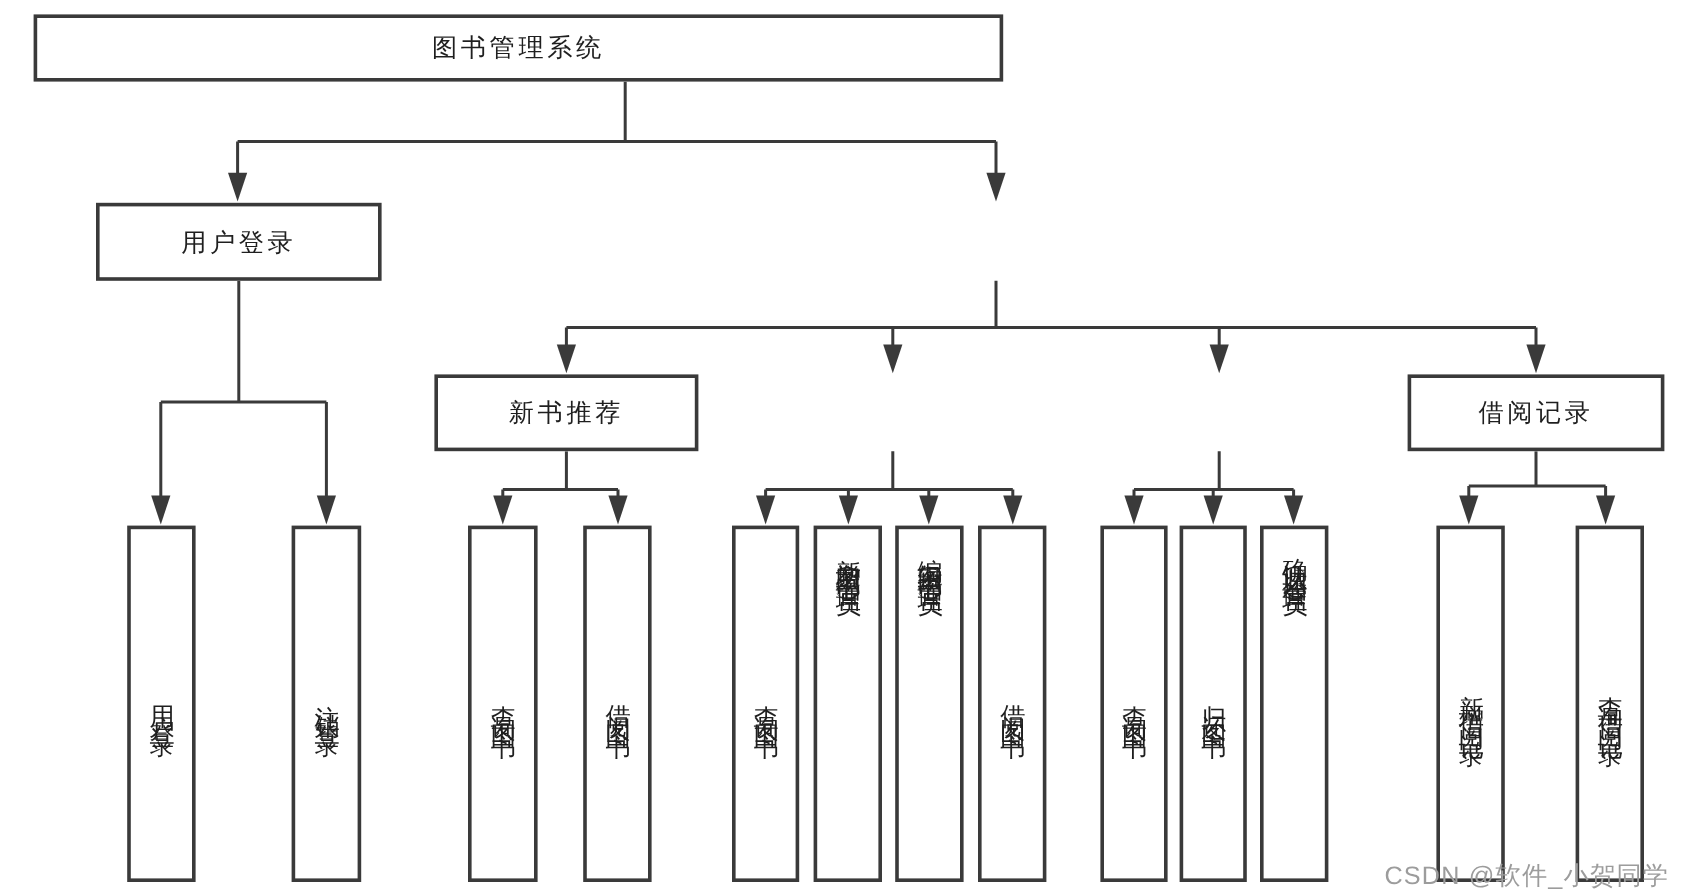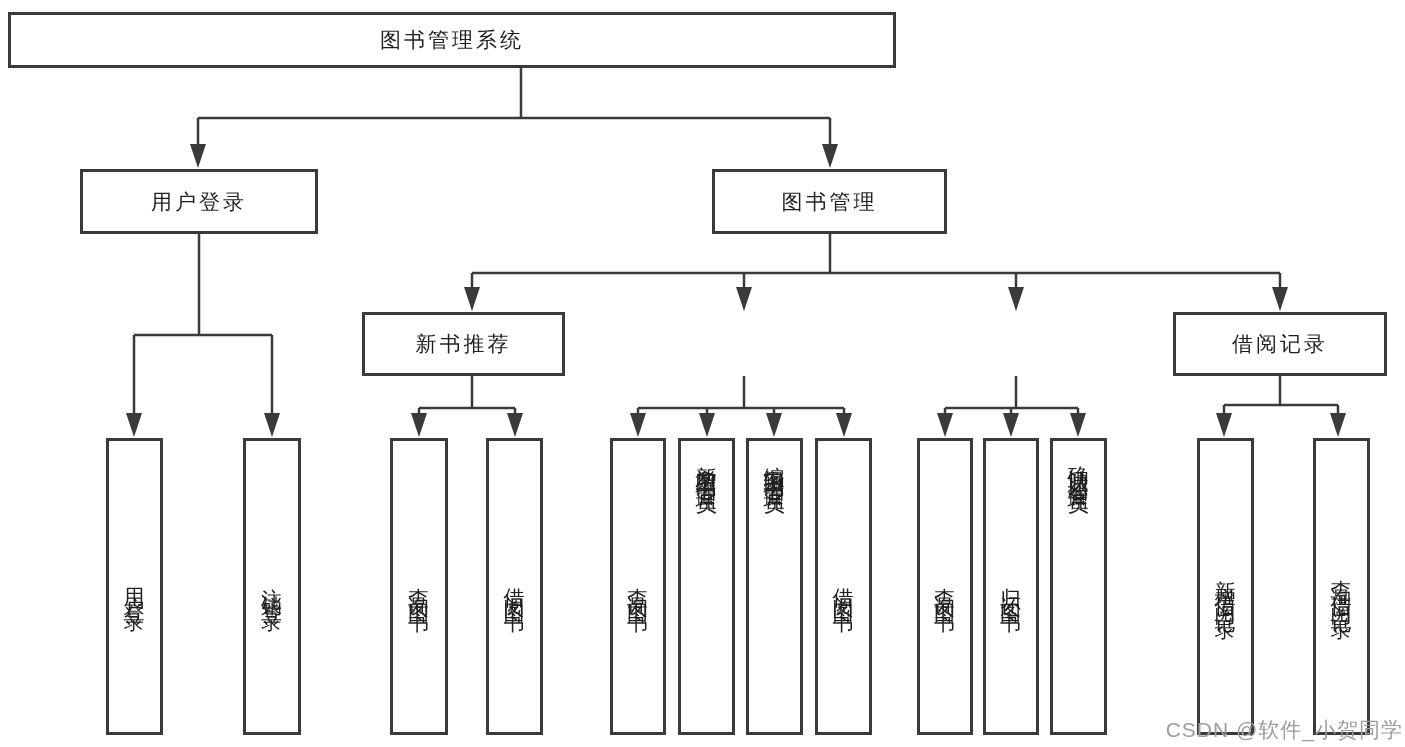--- a/index.html
+++ b/index.html
@@ -35,21 +35,21 @@
     text-orientation: mixed;
     font-size: 21px;
     letter-spacing: 8px;
     line-height: 1.1;
   }
   .vbox.v-top { align-items: flex-start; padding-top: 8px; }
   .vbox.v-top span { letter-spacing: 4px; }
 
   .watermark {
     position: absolute;
-    right: 2px;
+    right: 14px;
     bottom: 3px;
     font-size: 21px;
     letter-spacing: 1px;
     color: var(--watermark, #9c9c9c);
     white-space: nowrap;
     z-index: 5;
   }
 </style>
 </head>
 <body>
@@ -89,26 +89,25 @@
       <polygon points="766,413 782,413 774,437"></polygon>
       <polygon points="836,413 852,413 844,437"></polygon>
       <polygon points="937,413 953,413 945,437"></polygon>
       <polygon points="1003,413 1019,413 1011,437"></polygon>
       <polygon points="1070,413 1086,413 1078,437"></polygon>
       <polygon points="1216,413 1232,413 1224,437"></polygon>
       <polygon points="1330,413 1346,413 1338,437"></polygon>
     </g>
   </svg>
 
-  <div class="hbox" style="left:8px; top:12px; width:888px; height:56px">图书管理系统</div>
+  <div class="hbox" style="left:28px; top:12px; width:808px; height:56px">图书管理系统</div>
 
   <div class="hbox" style="left:80px; top:169px; width:238px; height:65px">用户登录</div>
-  <div class="hbox" style="left:712px; top:169px; width:235px; height:65px">图书管理</div>
 
-  <div class="hbox" style="left:362px; top:312px; width:203px; height:64px">新书推荐</div>
+  <div class="hbox" style="left:362px; top:312px; width:220px; height:64px">新书推荐</div>
   <div class="hbox" style="left:1173px; top:312px; width:214px; height:64px">借阅记录</div>
 
   <div class="vbox" style="left:106px; top:438px; width:57px; height:297px">
     <span>用户登录</span>
   </div>
   <div class="vbox" style="left:243px; top:438px; width:58px; height:297px">
     <span>注销登录</span>
   </div>
 
   <div class="vbox" style="left:390px; top:438px; width:58px; height:297px">

